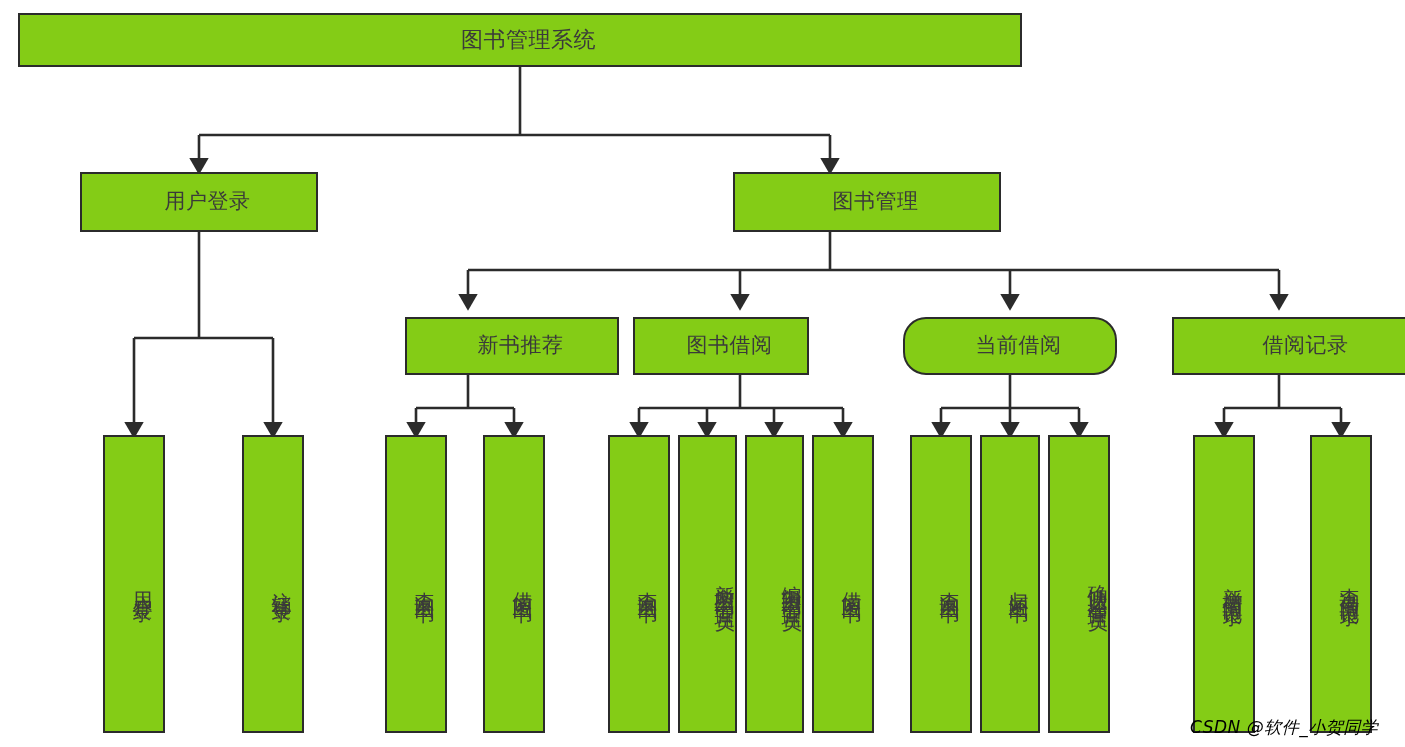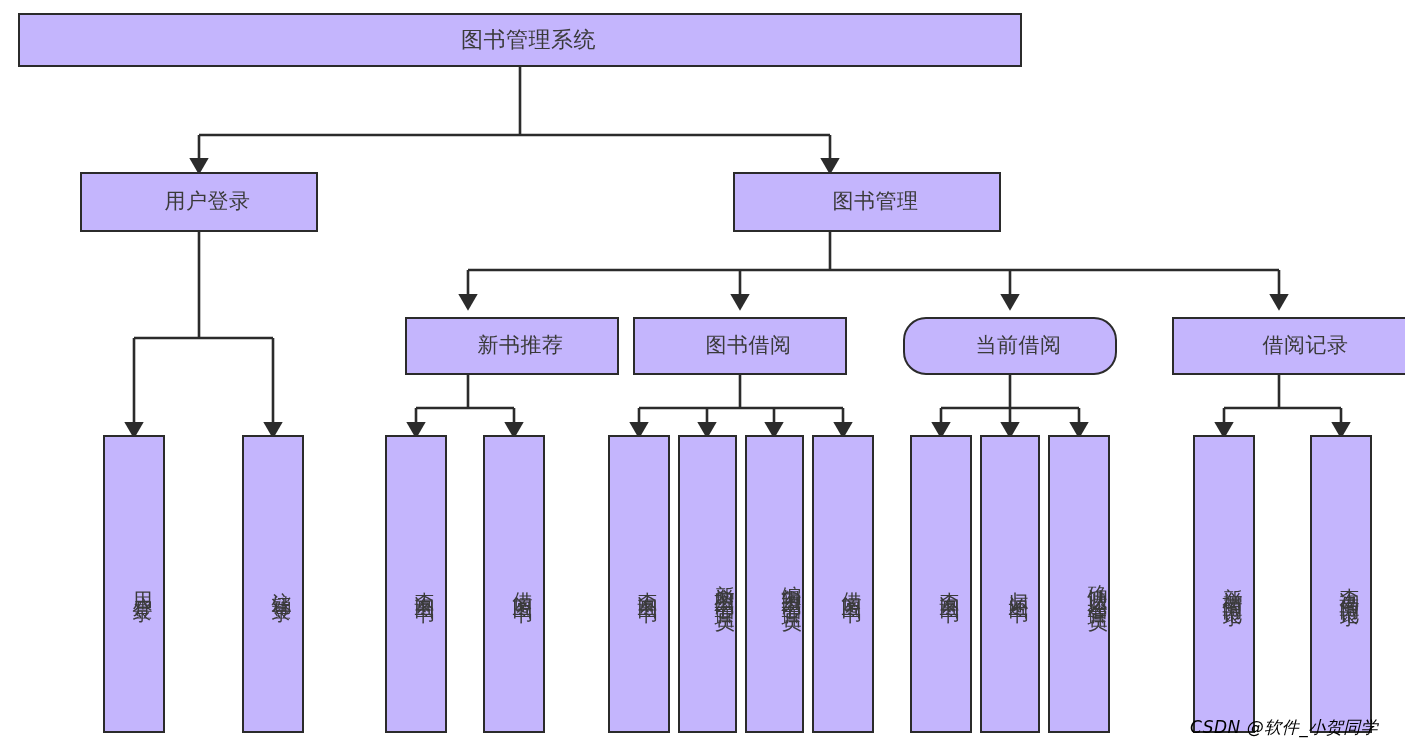--- a/index.html
+++ b/index.html
@@ -20,21 +20,21 @@
     left: 0;
     top: 0;
     width: 1405px;
     height: 747px;
     pointer-events: none;
   }
   .node {
     position: absolute;
     box-sizing: border-box;
     border: 2.5px solid #2b2b2b;
-    background: #c4b5fd;
+    background: #84cc16;
     color: #3a3a3a;
     display: flex;
     align-items: center;
     justify-content: center;
     text-align: center;
     z-index: 2;
     padding-left: 17px;
   }
   .node-h {
     font-size: 21px;
@@ -130,21 +130,21 @@
   <div class="node node-h" style="left:80px; top:172px; width:238px; height:60px;">
     <span>用户登录</span>
   </div>
   <div class="node node-h" style="left:733px; top:172px; width:268px; height:60px;">
     <span>图书管理</span>
   </div>
 
   <div class="node node-h" style="left:361px; top:317px; width:214px; height:58px;margin-left:44px;">
     <span>新书推荐</span>
   </div>
-  <div class="node node-h" style="left:633px; top:317px; width:214px; height:58px;">
+  <div class="node node-h" style="left:633px; top:317px; width:176px; height:58px;">
     <span>图书借阅</span>
   </div>
   <div class="node node-h" style="left:903px; top:317px; width:214px; height:58px;border-radius:23px;">
     <span>当前借阅</span>
   </div>
   <div class="node node-h" style="left:1172px; top:317px; width:250px; height:58px;">
     <span>借阅记录</span>
   </div>
 
   <div class="node node-v vcenter" style="left:103px; top:435px; width:62px; height:298px;">

